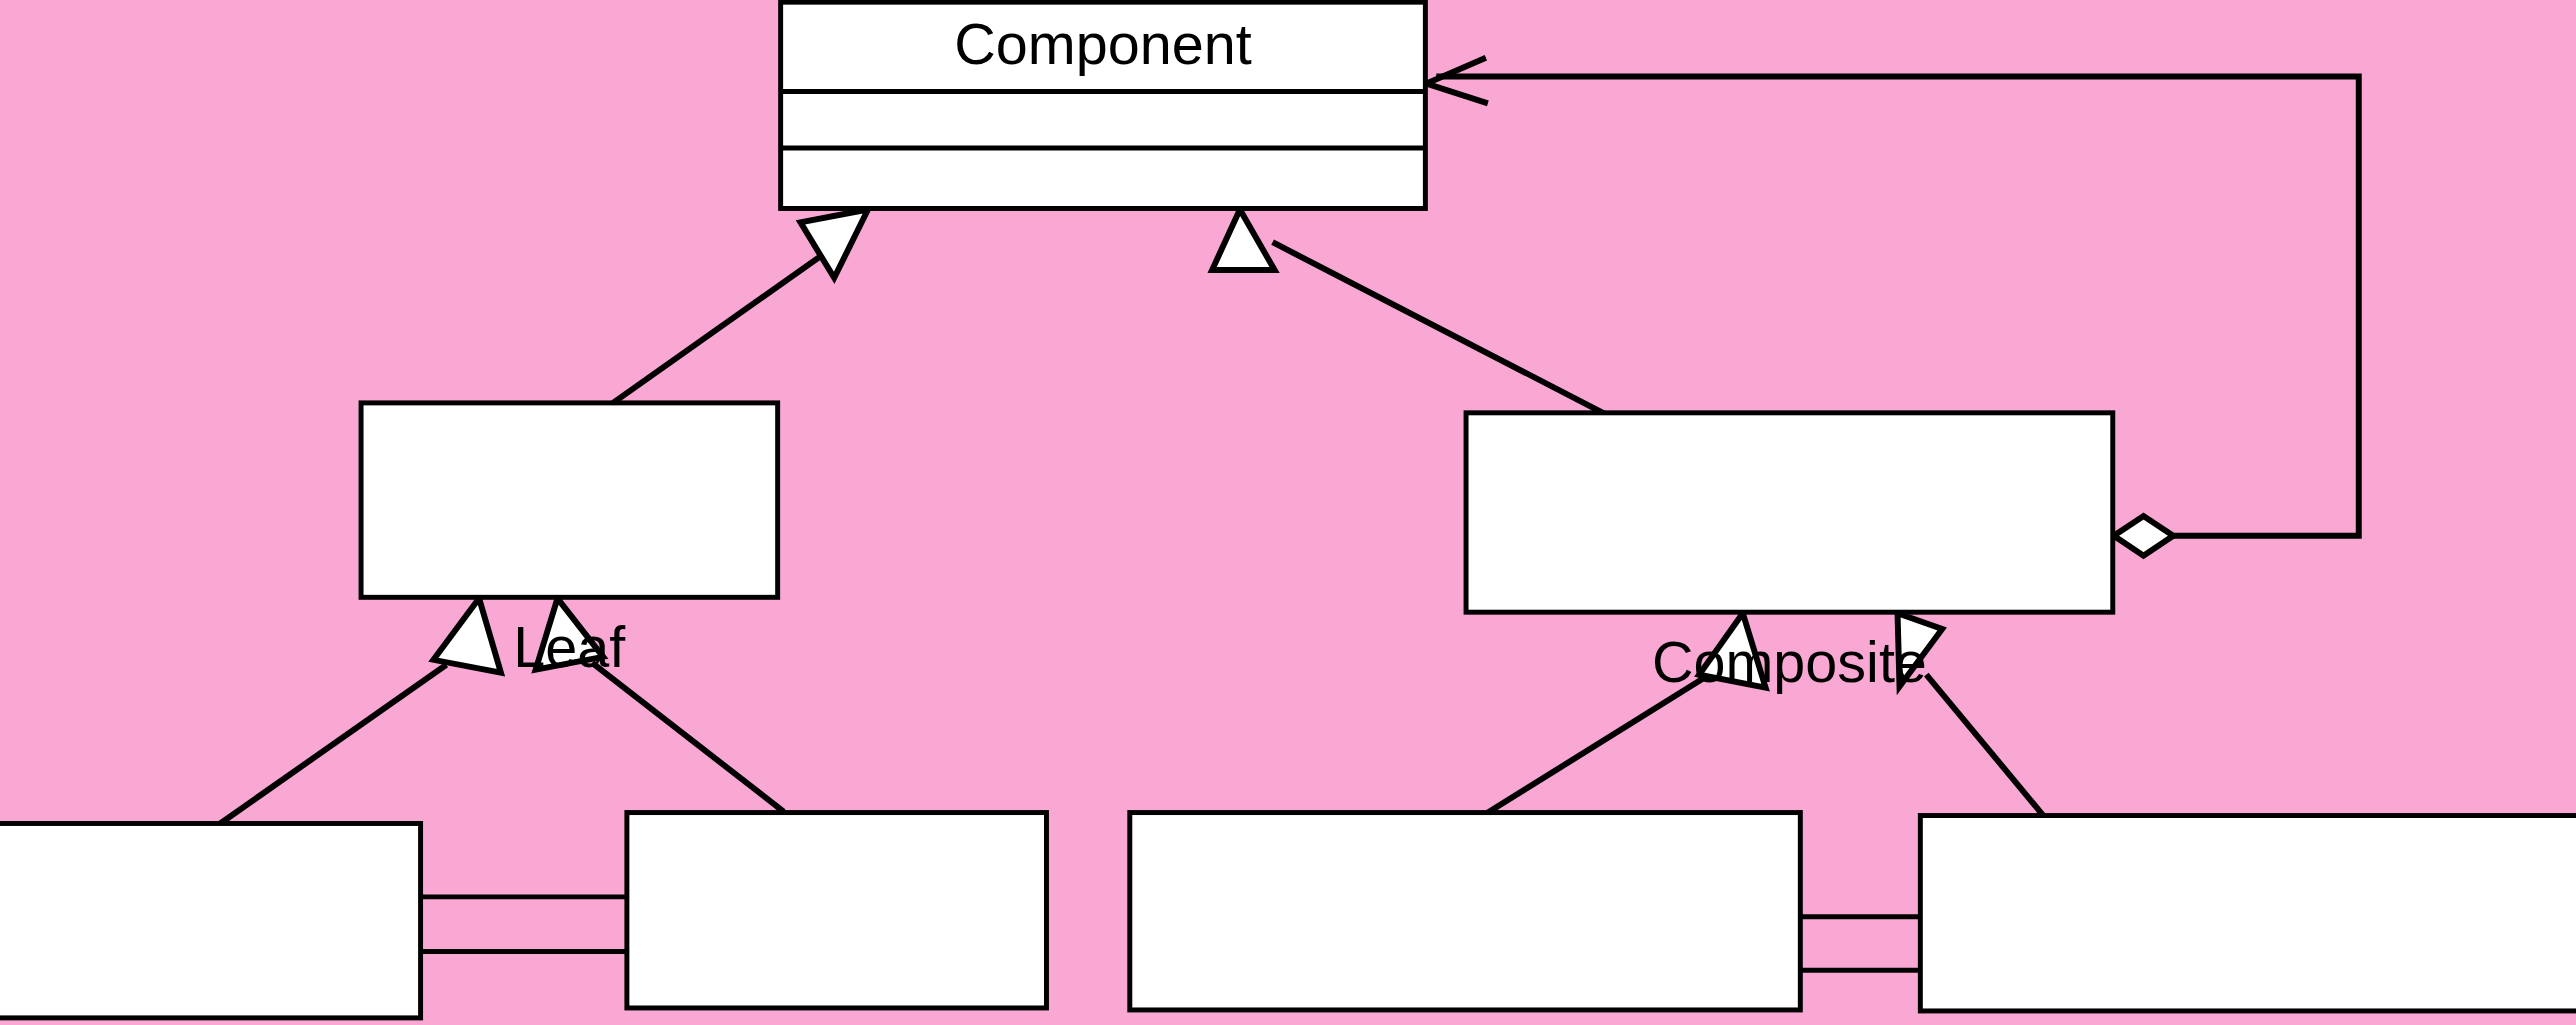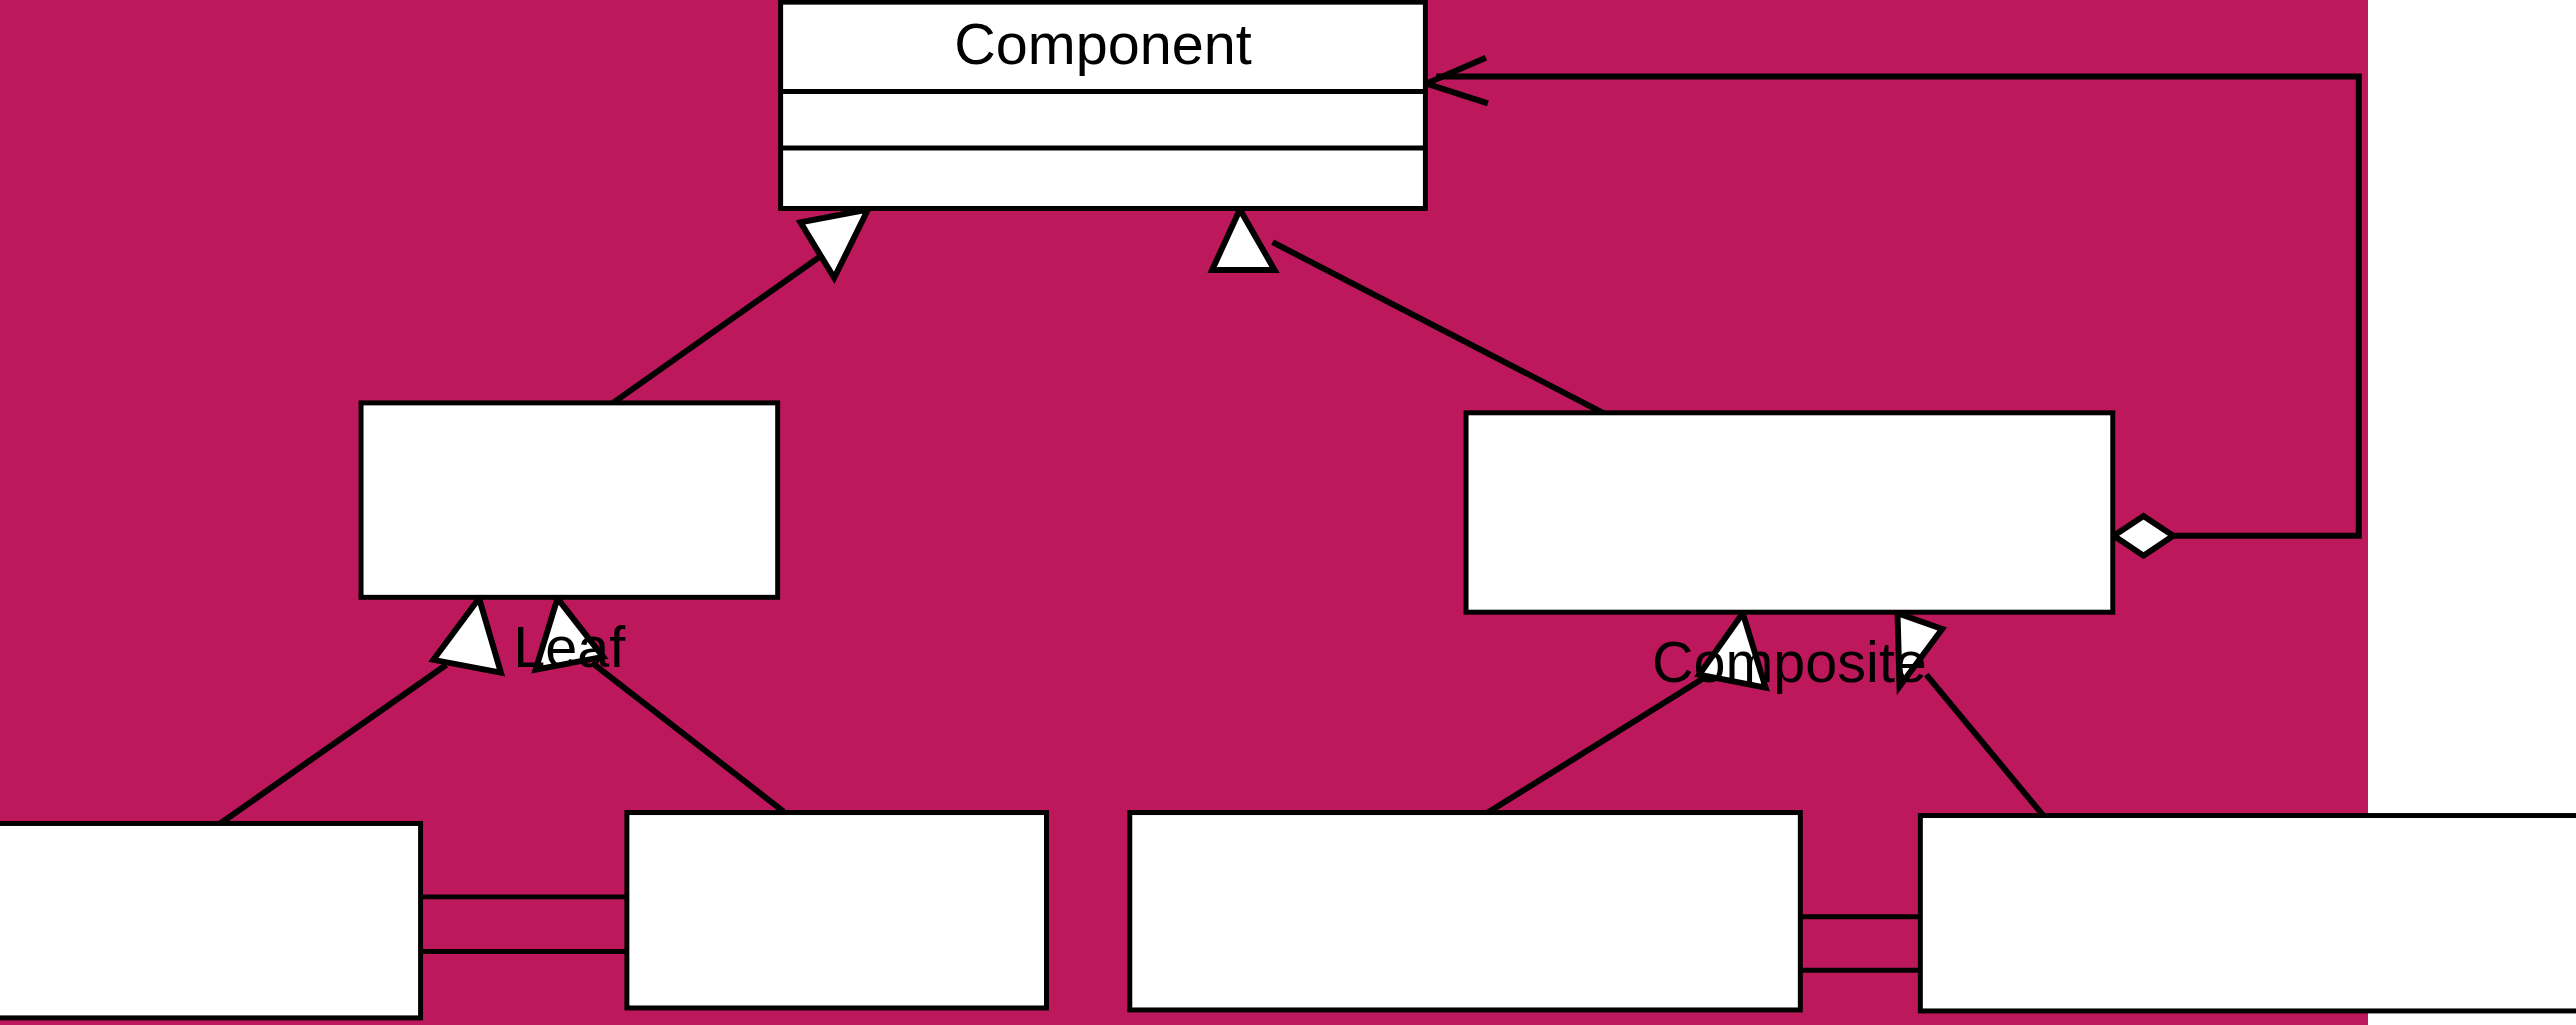--- a/index.html
+++ b/index.html
@@ -8,23 +8,23 @@
     background: #ffffff;
   }
   body {
     width: 2576px;
     height: 1026px;
     overflow: hidden;
     font-family: "Liberation Sans", sans-serif;
   }
   #diagram-root {
     position: relative;
-    width: 2368px;
+    width: 2576px;
     height: 1026px;
-    background: #be185d;
+    background: #f9a8d4;
   }
   svg#uml-canvas {
     display: block;
     width: 2576px;
     height: 1026px;
   }
   .cls-box {
     fill: #ffffff;
     stroke: #000000;
     stroke-width: 5;

